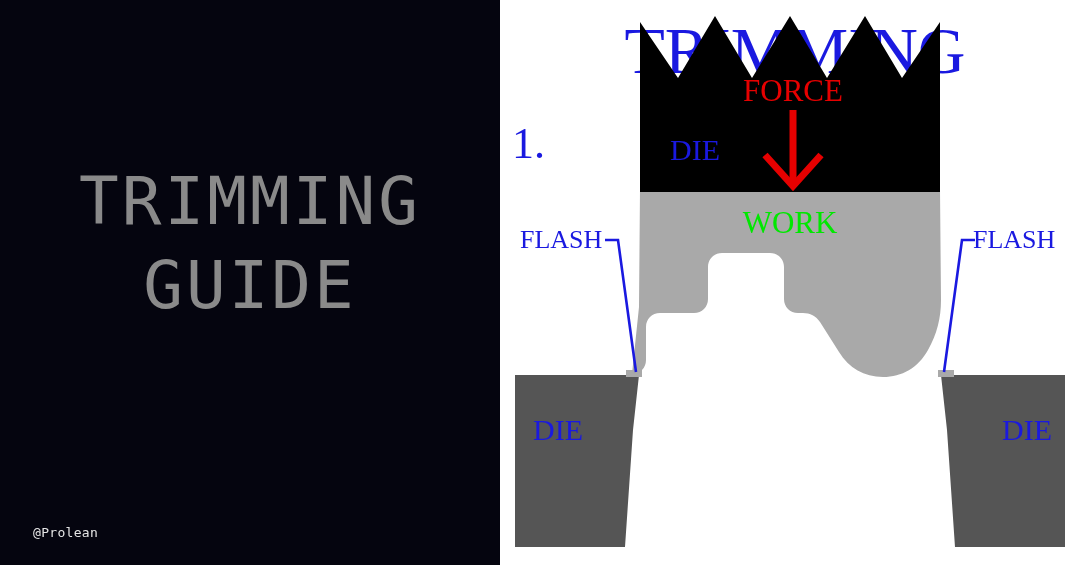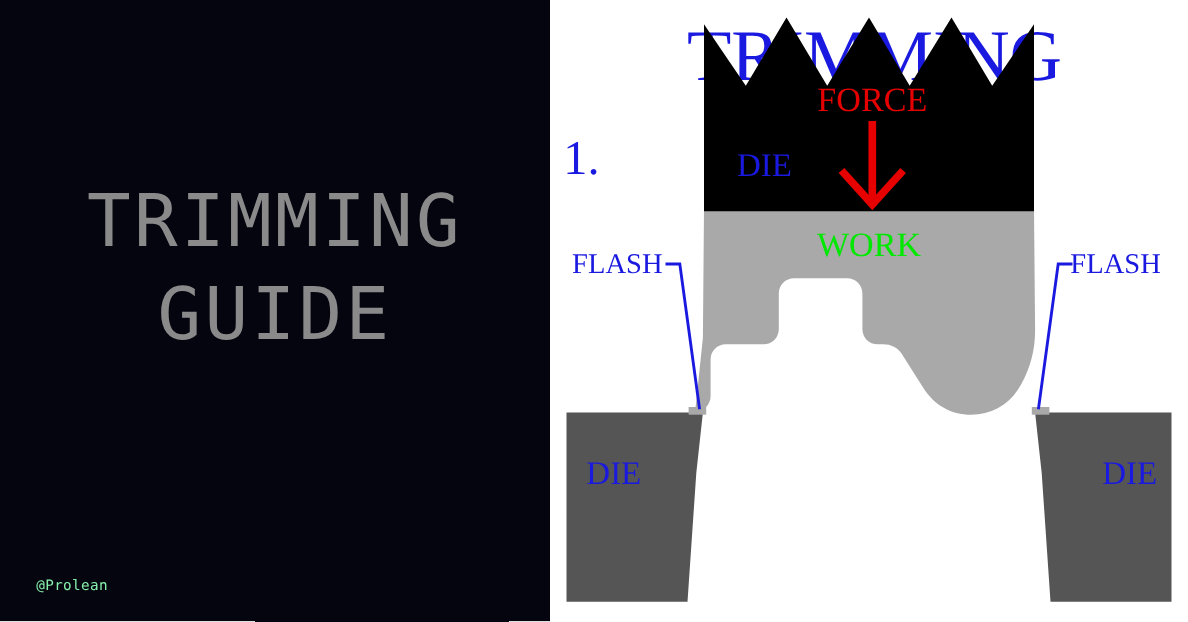--- a/index.html
+++ b/index.html
@@ -37,21 +37,21 @@
     font-size: 66px;
     font-weight: 400;
     letter-spacing: 3px;
     line-height: 1.28;
     white-space: pre-line;
   }
   #watermark {
     position: absolute;
     left: 33px;
     bottom: 25px;
-    color: #86efac;
+    color: #e5e5e5;
     font-family: "DejaVu Sans Mono", monospace;
     font-size: 13px;
     letter-spacing: 0.3px;
   }
 
   
   #right-panel {
     position: absolute;
     left: 500px;
     top: 0;

